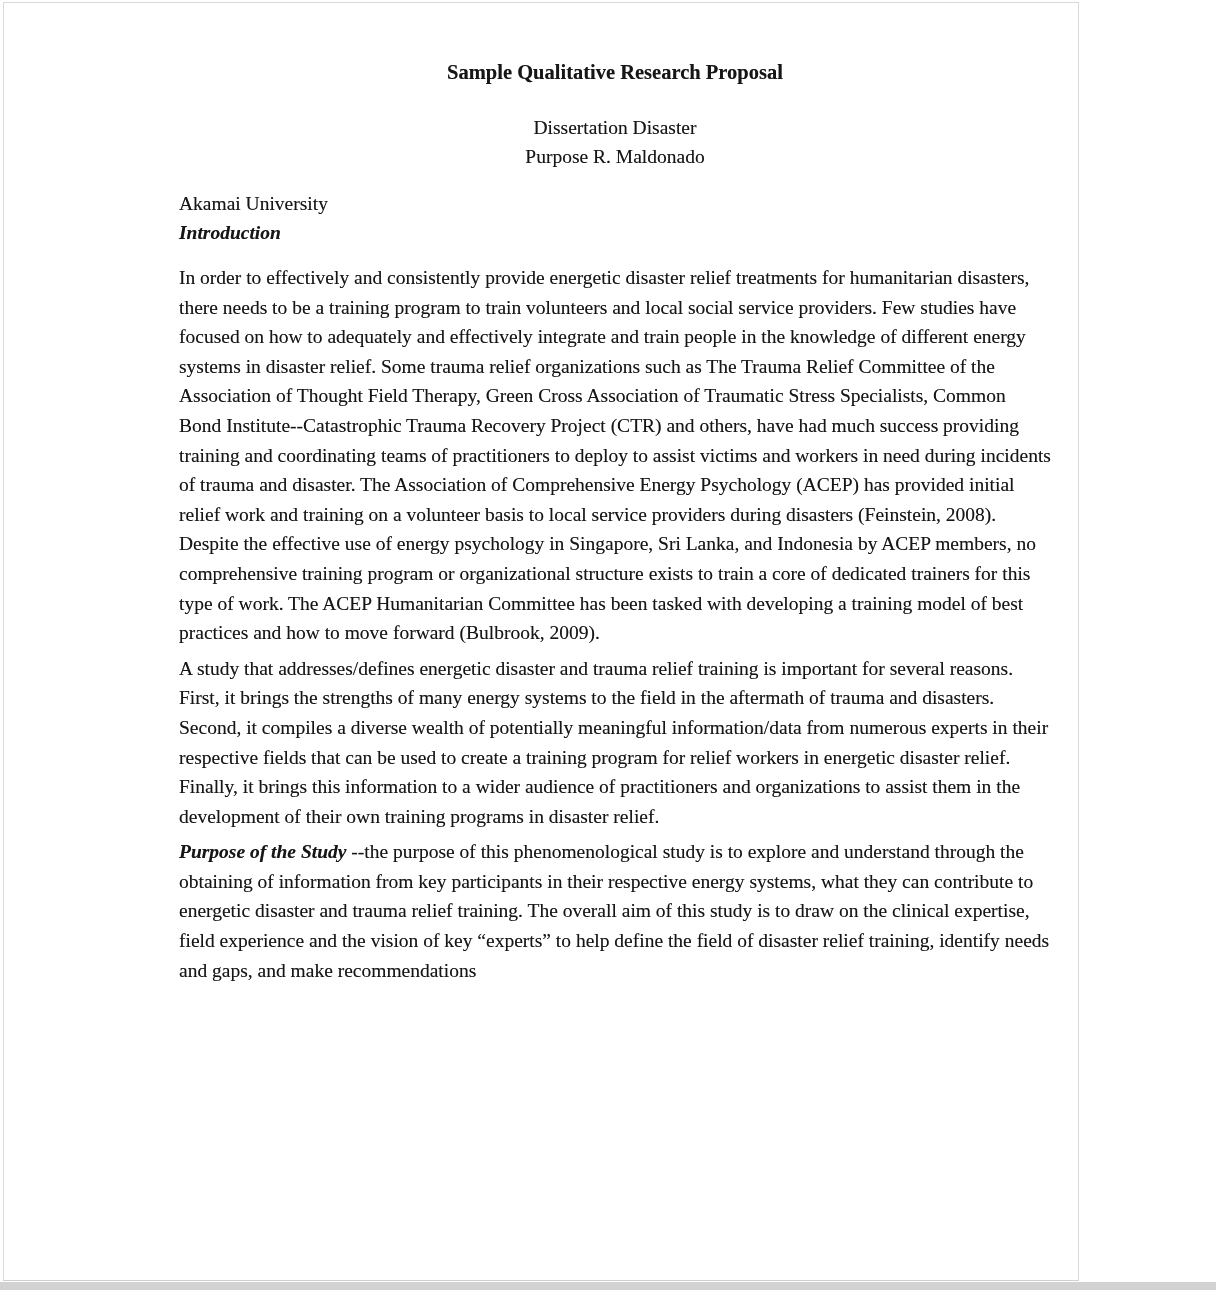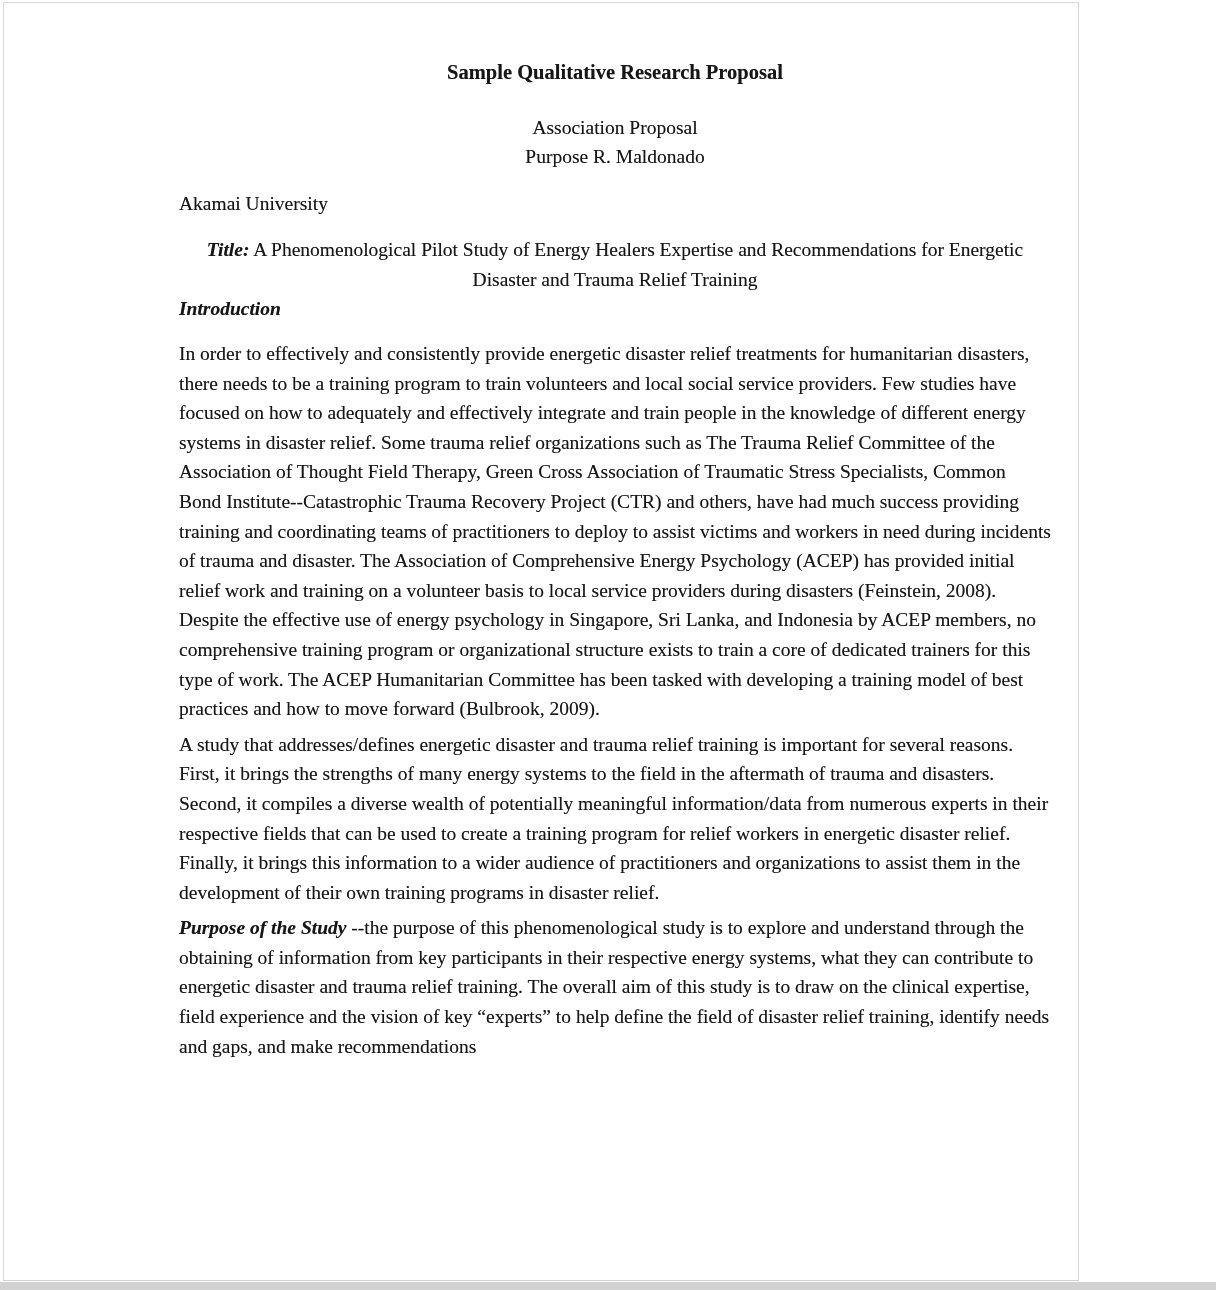--- a/index.html
+++ b/index.html
@@ -81,27 +81,26 @@
 <body>
 
 <div class="page">
   <div class="content">
 
     <div class="doc-header">
       <div>Sample Qualitative Research Proposal</div>
     </div>
 
     <div class="doc-subheader">
-      <div>Association Proposal</div>
+      <div>Dissertation Disaster</div>
       <div>Purpose R. Maldonado</div>
     </div>
 
     <div class="affiliation">Akamai University</div>
 
-    <div class="title-block"><span class="title-label">Title:</span><span> A Phenomenological Pilot Study of Energy Healers Expertise and Recommendations for Energetic Disaster and Trauma Relief Training</span></div>
 
     <div class="section-heading">Introduction</div>
 
     <div class="body-para">In order to effectively and consistently provide energetic disaster relief treatments for humanitarian disasters, there needs to be a training program to train volunteers and local social service providers. Few studies have focused on how to adequately and effectively integrate and train people in the knowledge of different energy systems in disaster relief. Some trauma relief organizations such as The Trauma Relief Committee of the Association of Thought Field Therapy, Green Cross Association of Traumatic Stress Specialists, Common Bond Institute--Catastrophic Trauma Recovery Project (CTR) and others, have had much success providing training and coordinating teams of practitioners to deploy to assist victims and workers in need during incidents of trauma and disaster.  The Association of Comprehensive Energy Psychology (ACEP) has provided initial relief work and training on a volunteer basis to local service providers during disasters (Feinstein, 2008). Despite the effective use of energy psychology in Singapore, Sri Lanka, and Indonesia by ACEP members, no comprehensive training program or organizational structure exists to train a core of dedicated trainers for this type of work. The ACEP Humanitarian Committee has been tasked with developing a training model of best practices and how to move forward (Bulbrook, 2009).</div>
 
     <div class="body-para">A study that addresses/defines energetic disaster and trauma relief training is important for several reasons.  First, it brings the strengths of many energy systems to the field in the aftermath of trauma and disasters. Second, it compiles a diverse wealth of potentially meaningful information/data from numerous experts in their respective fields that can be used to create a training program for relief workers in energetic disaster relief. Finally, it brings this information to a wider audience of practitioners and organizations to assist them in the development of their own training programs in disaster relief.</div>
 
     <div class="body-para"><span class="purpose-label">Purpose of the Study</span><span> --the purpose of this phenomenological study is to explore and understand through the obtaining of information from key participants in their respective energy systems, what they can contribute to energetic disaster and trauma relief training.  The overall aim of this study is to draw on the clinical expertise, field experience and the vision of key “experts” to help define the field of disaster relief training, identify needs and gaps, and make recommendations</span></div>
 
   </div>

